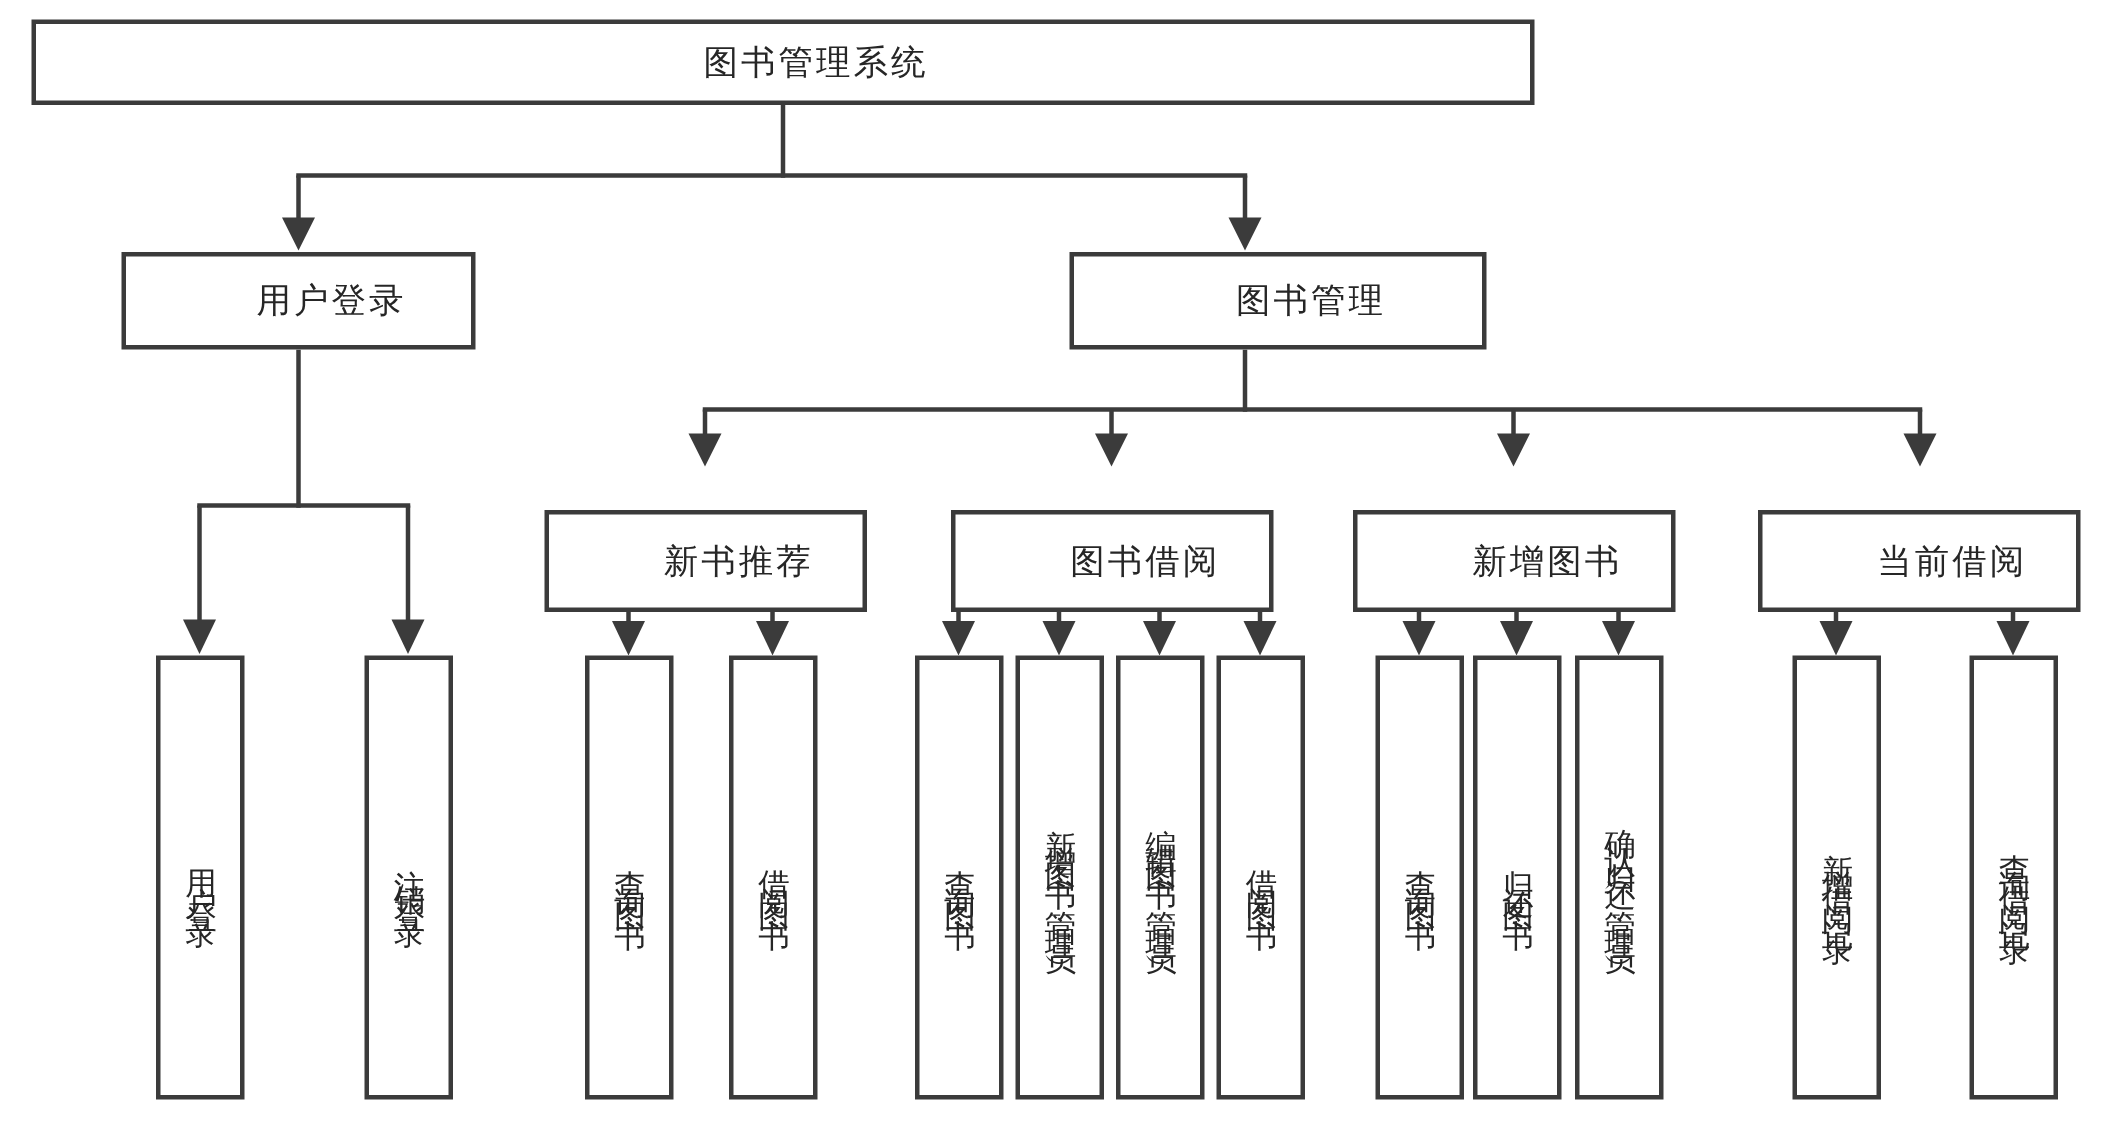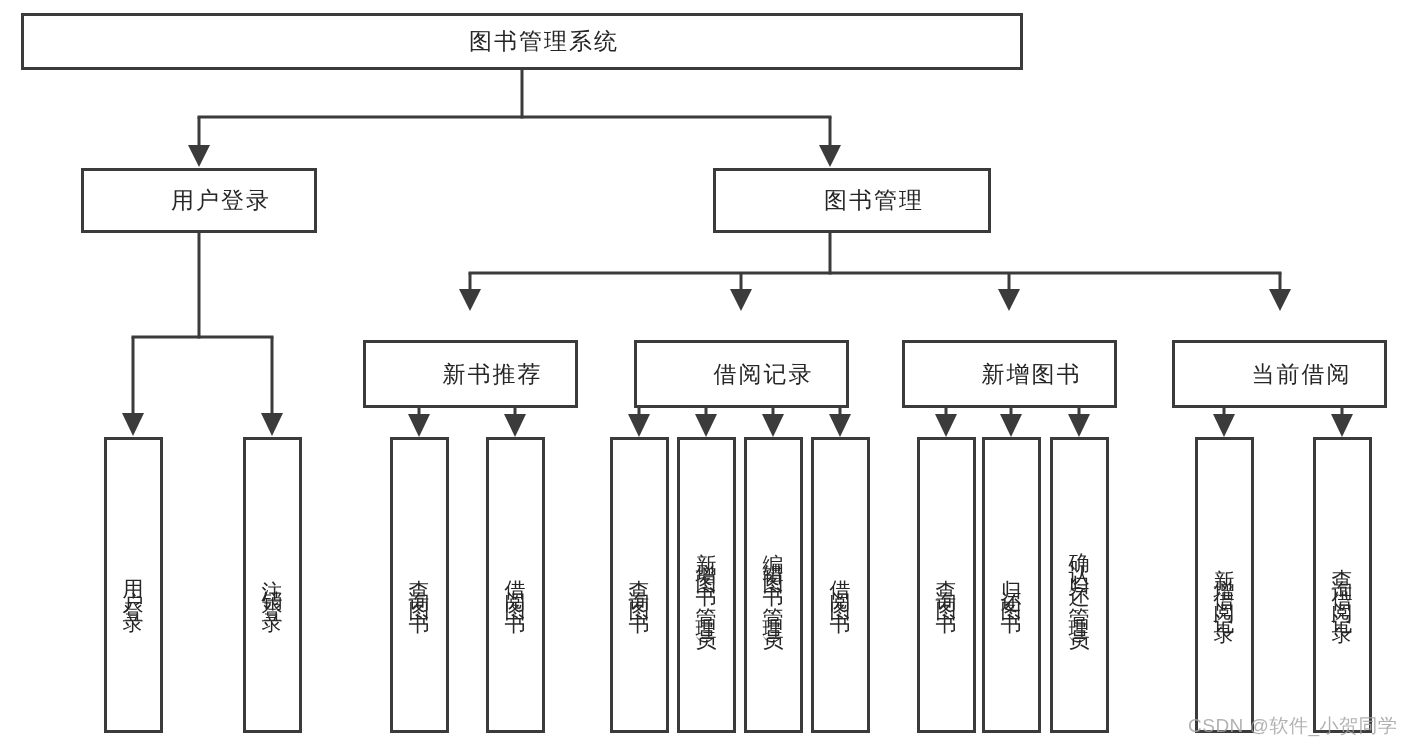--- a/index.html
+++ b/index.html
@@ -140,21 +140,21 @@
       <polygon points="1331,414 1353,414 1342,437" stroke="none"></polygon>
     </g>
   </svg>
 
   <div class="box hbox n-root">图书管理系统</div>
 
   <div class="box hbox n-user-login">用户登录</div>
   <div class="box hbox n-book-mgmt">图书管理</div>
 
   <div class="box hbox n-l3 n-new-book">新书推荐</div>
-  <div class="box hbox n-l3 n-borrowing">借阅记录</div>
+  <div class="box hbox n-l3 n-borrowing">图书借阅</div>
   <div class="box hbox n-l3 n-current">新增图书</div>
   <div class="box hbox n-l3 n-records">当前借阅</div>
 
   <div class="box vbox leaf lf-a1">用户登录</div>
   <div class="box vbox leaf lf-a2">注销登录</div>
 
   <div class="box vbox leaf lf-b1">查询图书</div>
   <div class="box vbox leaf lf-b2">借阅图书</div>
 
   <div class="box vbox leaf lf-c1">查询图书</div>
@@ -162,14 +162,13 @@
   <div class="box vbox leaf lf-c3">编辑图书（管理员）</div>
   <div class="box vbox leaf lf-c4">借阅图书</div>
 
   <div class="box vbox leaf lf-d1">查询图书</div>
   <div class="box vbox leaf lf-d2">归还图书</div>
   <div class="box vbox leaf lf-d3">确认归还（管理员）</div>
 
   <div class="box vbox leaf lf-e1">新增借阅记录</div>
   <div class="box vbox leaf lf-e2">查询借阅记录</div>
 
-  <div class="watermark">CSDN @软件_小贺同学</div>
 </div>
 
 </body></html>

